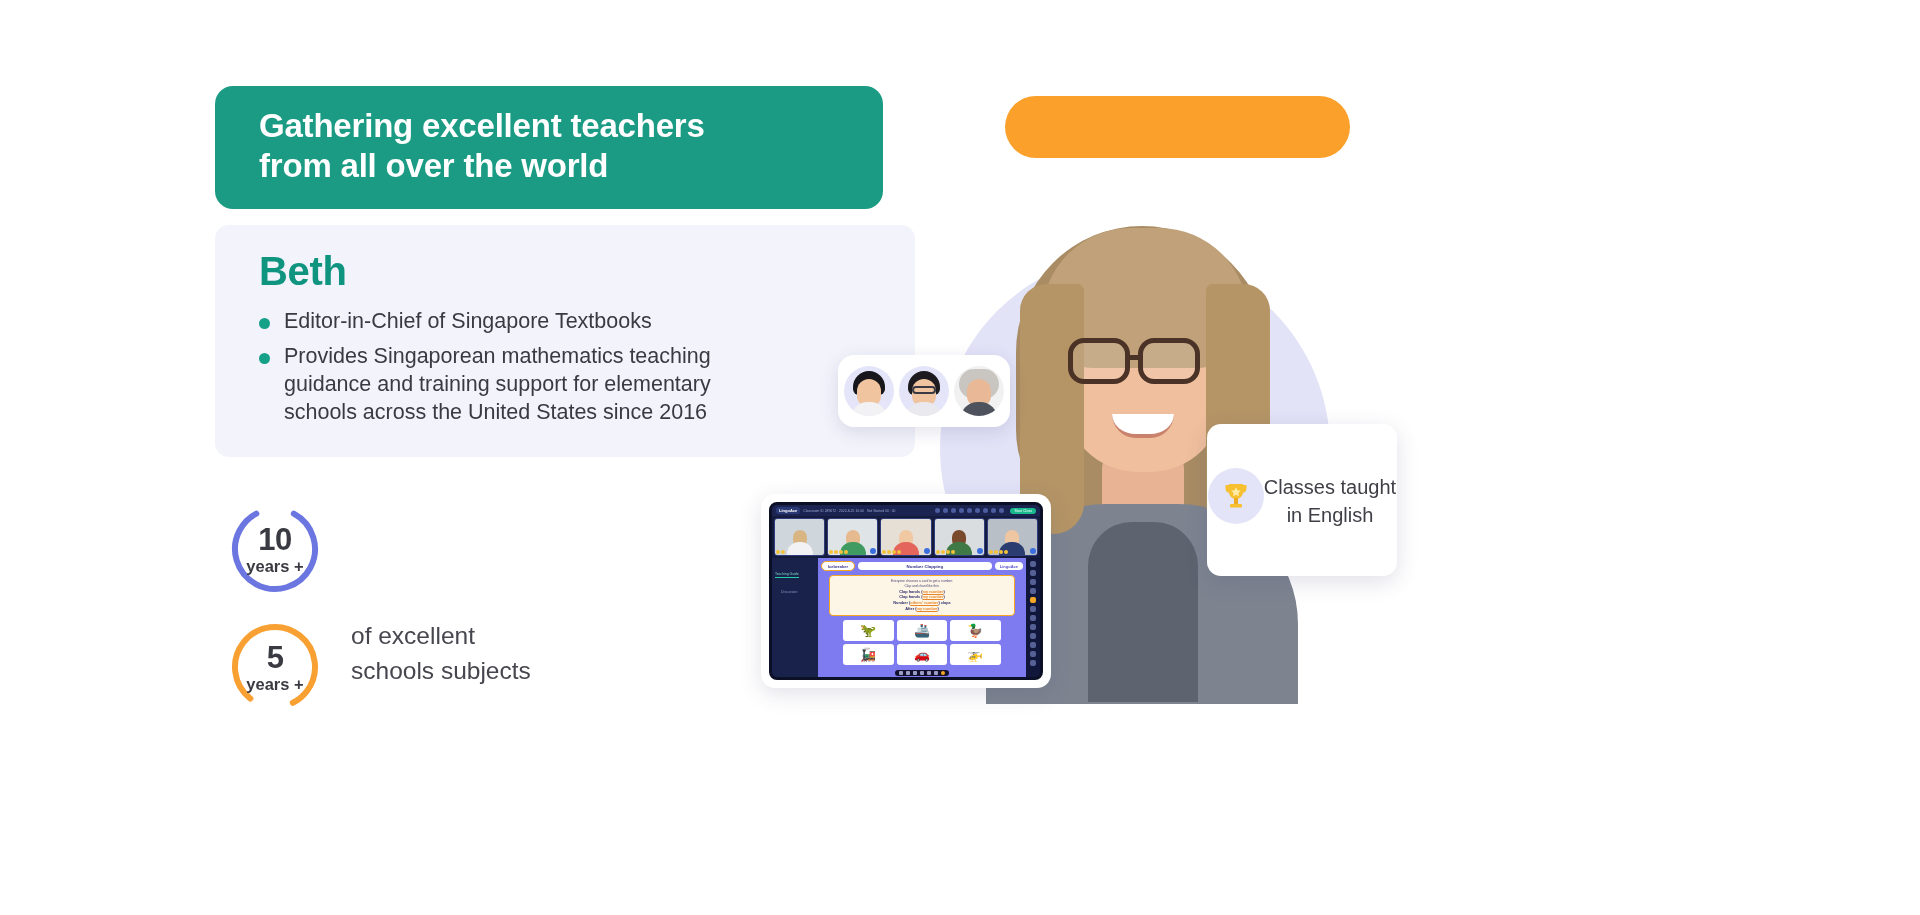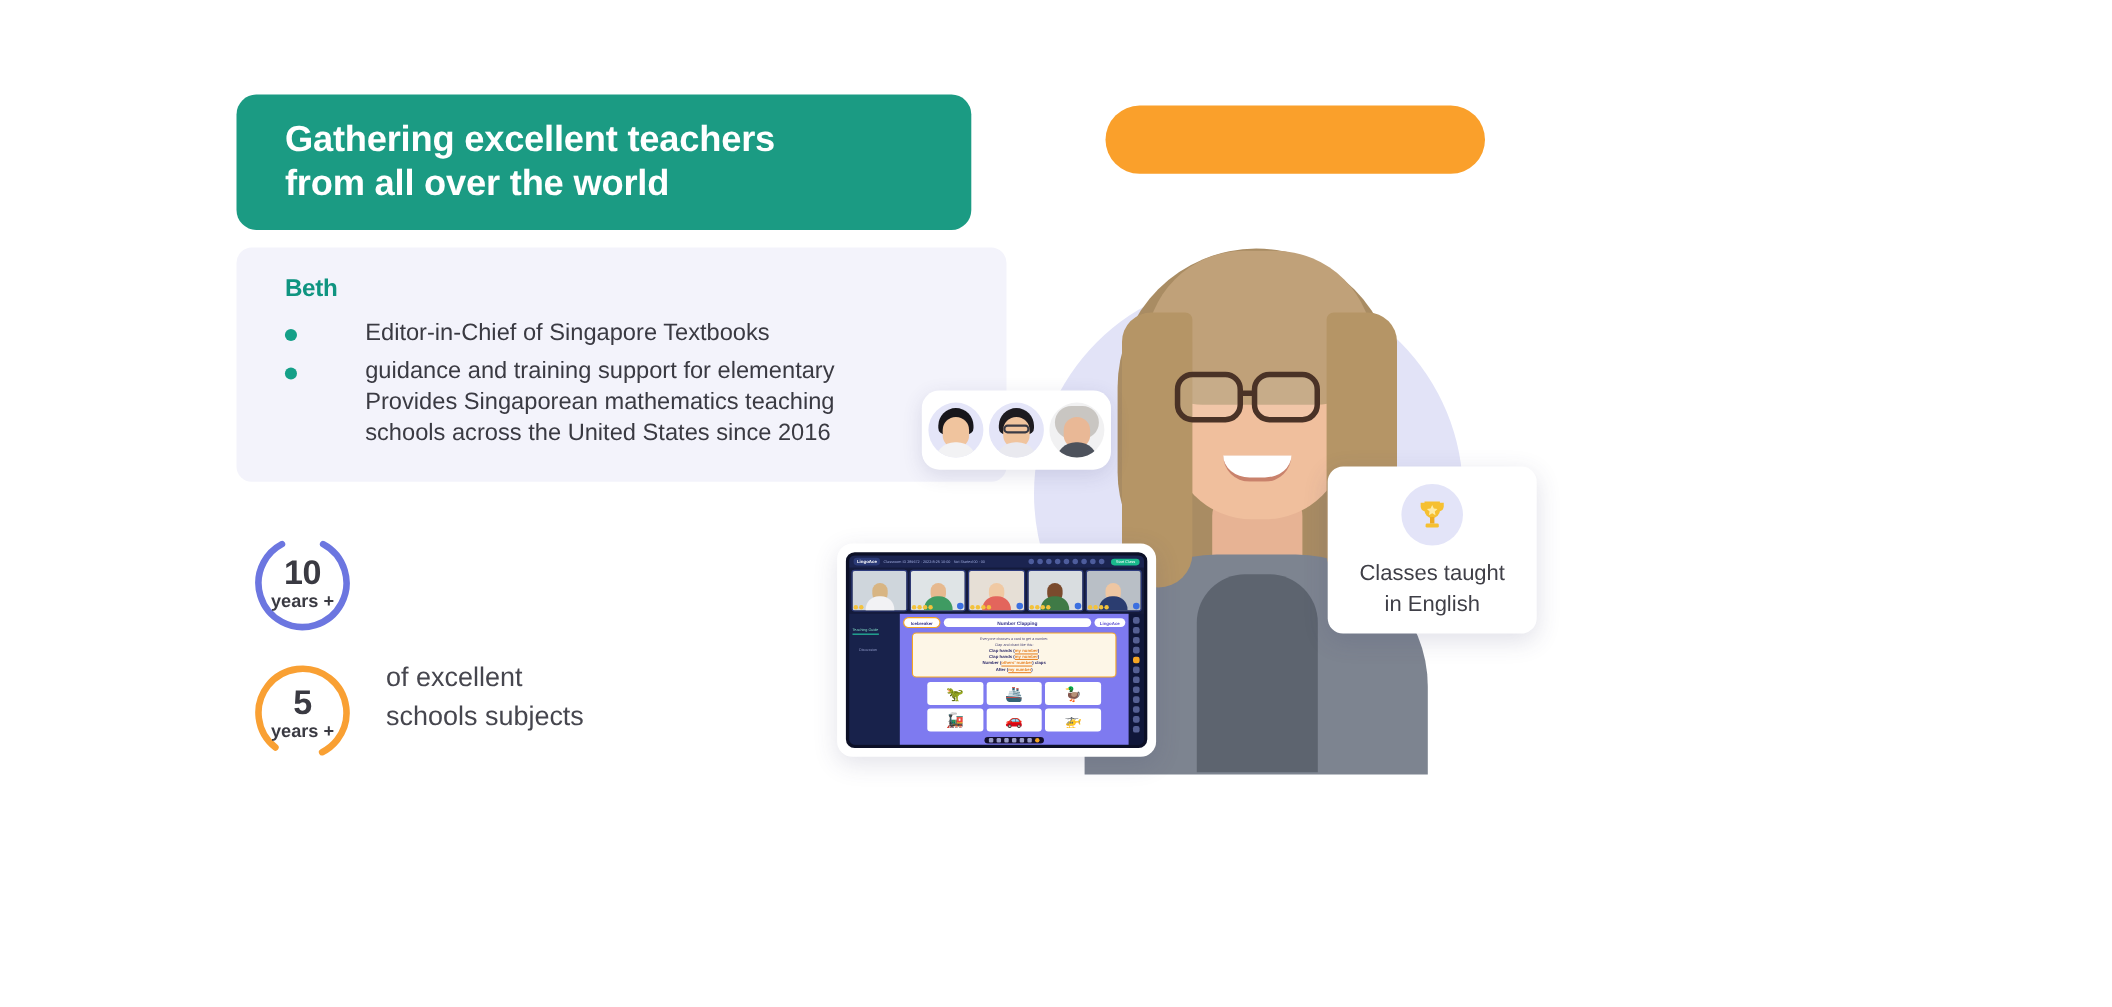--- a/index.html
+++ b/index.html
@@ -39,21 +39,21 @@
   .bio-card {
     margin-top: 16px;
     background: #f3f3fb;
     border-radius: 14px;
     width: 700px;
     padding: 24px 40px 30px 44px;
   }
 
   .bio-name {
     color: #0f9480;
-    font-size: 22px;
+    font-size: 40px;
     font-weight: bold;
     letter-spacing: -0.3px;
     margin-bottom: 14px;
   }
 
   .bullet-list { list-style: none; }
 
   .bullet-item {
     display: flex;
     align-items: flex-start;
@@ -66,21 +66,21 @@
   .bullet-item:last-child { margin-bottom: 0; }
 
   .dot {
     flex: none;
     width: 11px;
     height: 11px;
     border-radius: 50%;
     background: #15a088;
     margin-top: 10px;
   }
-  .bullet-text .ln { display: block; white-space: nowrap; margin-left: 48px; }
+  .bullet-text .ln { display: block; white-space: nowrap; }
 
   
   .stats { margin-top: 44px; margin-left: 12px; }
 
   .stat-row {
     display: flex;
     gap: 28px;
     margin-bottom: 22px;
   }
 
@@ -255,21 +255,21 @@
   .trophy-card {
     position: absolute;
     left: 1207px;
     top: 424px;
     width: 190px;
     height: 152px;
     background: #ffffff;
     border-radius: 14px;
     box-shadow: 0 6px 22px rgba(60,60,110,0.16);
     display: flex;
-    flex-direction: column;
+    flex-direction: row;
     align-items: center;
     justify-content: center;
     padding-top: 4px;
     z-index: 7;
   }
   .trophy-circle {
     width: 56px; height: 56px; border-radius: 50%;
     background: #e3e4f8;
     display: flex; align-items: center; justify-content: center;
     margin-bottom: 12px;
@@ -383,22 +383,22 @@
       <ul class="bullet-list">
         <li class="bullet-item">
           <span class="dot"></span>
           <span class="bullet-text">
             <span class="ln">Editor-in-Chief of Singapore Textbooks</span>
           </span>
         </li>
         <li class="bullet-item">
           <span class="dot"></span>
           <span class="bullet-text">
+            <span class="ln">Provides Singaporean mathematics teaching</span>
             <span class="ln">guidance and training support for elementary</span>
-            <span class="ln">Provides Singaporean mathematics teaching</span>
             <span class="ln">schools across the United States since 2016</span>
           </span>
         </li>
       </ul>
     </div>
 
     <div class="stats">
 
       <div class="stat-row">
         <div class="ring-wrap">

